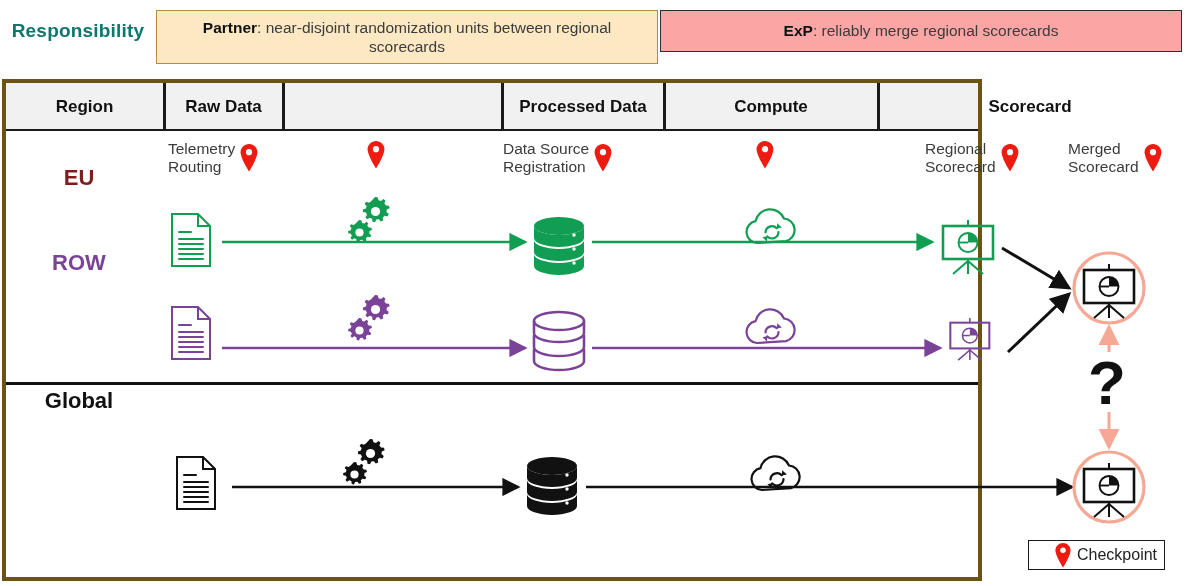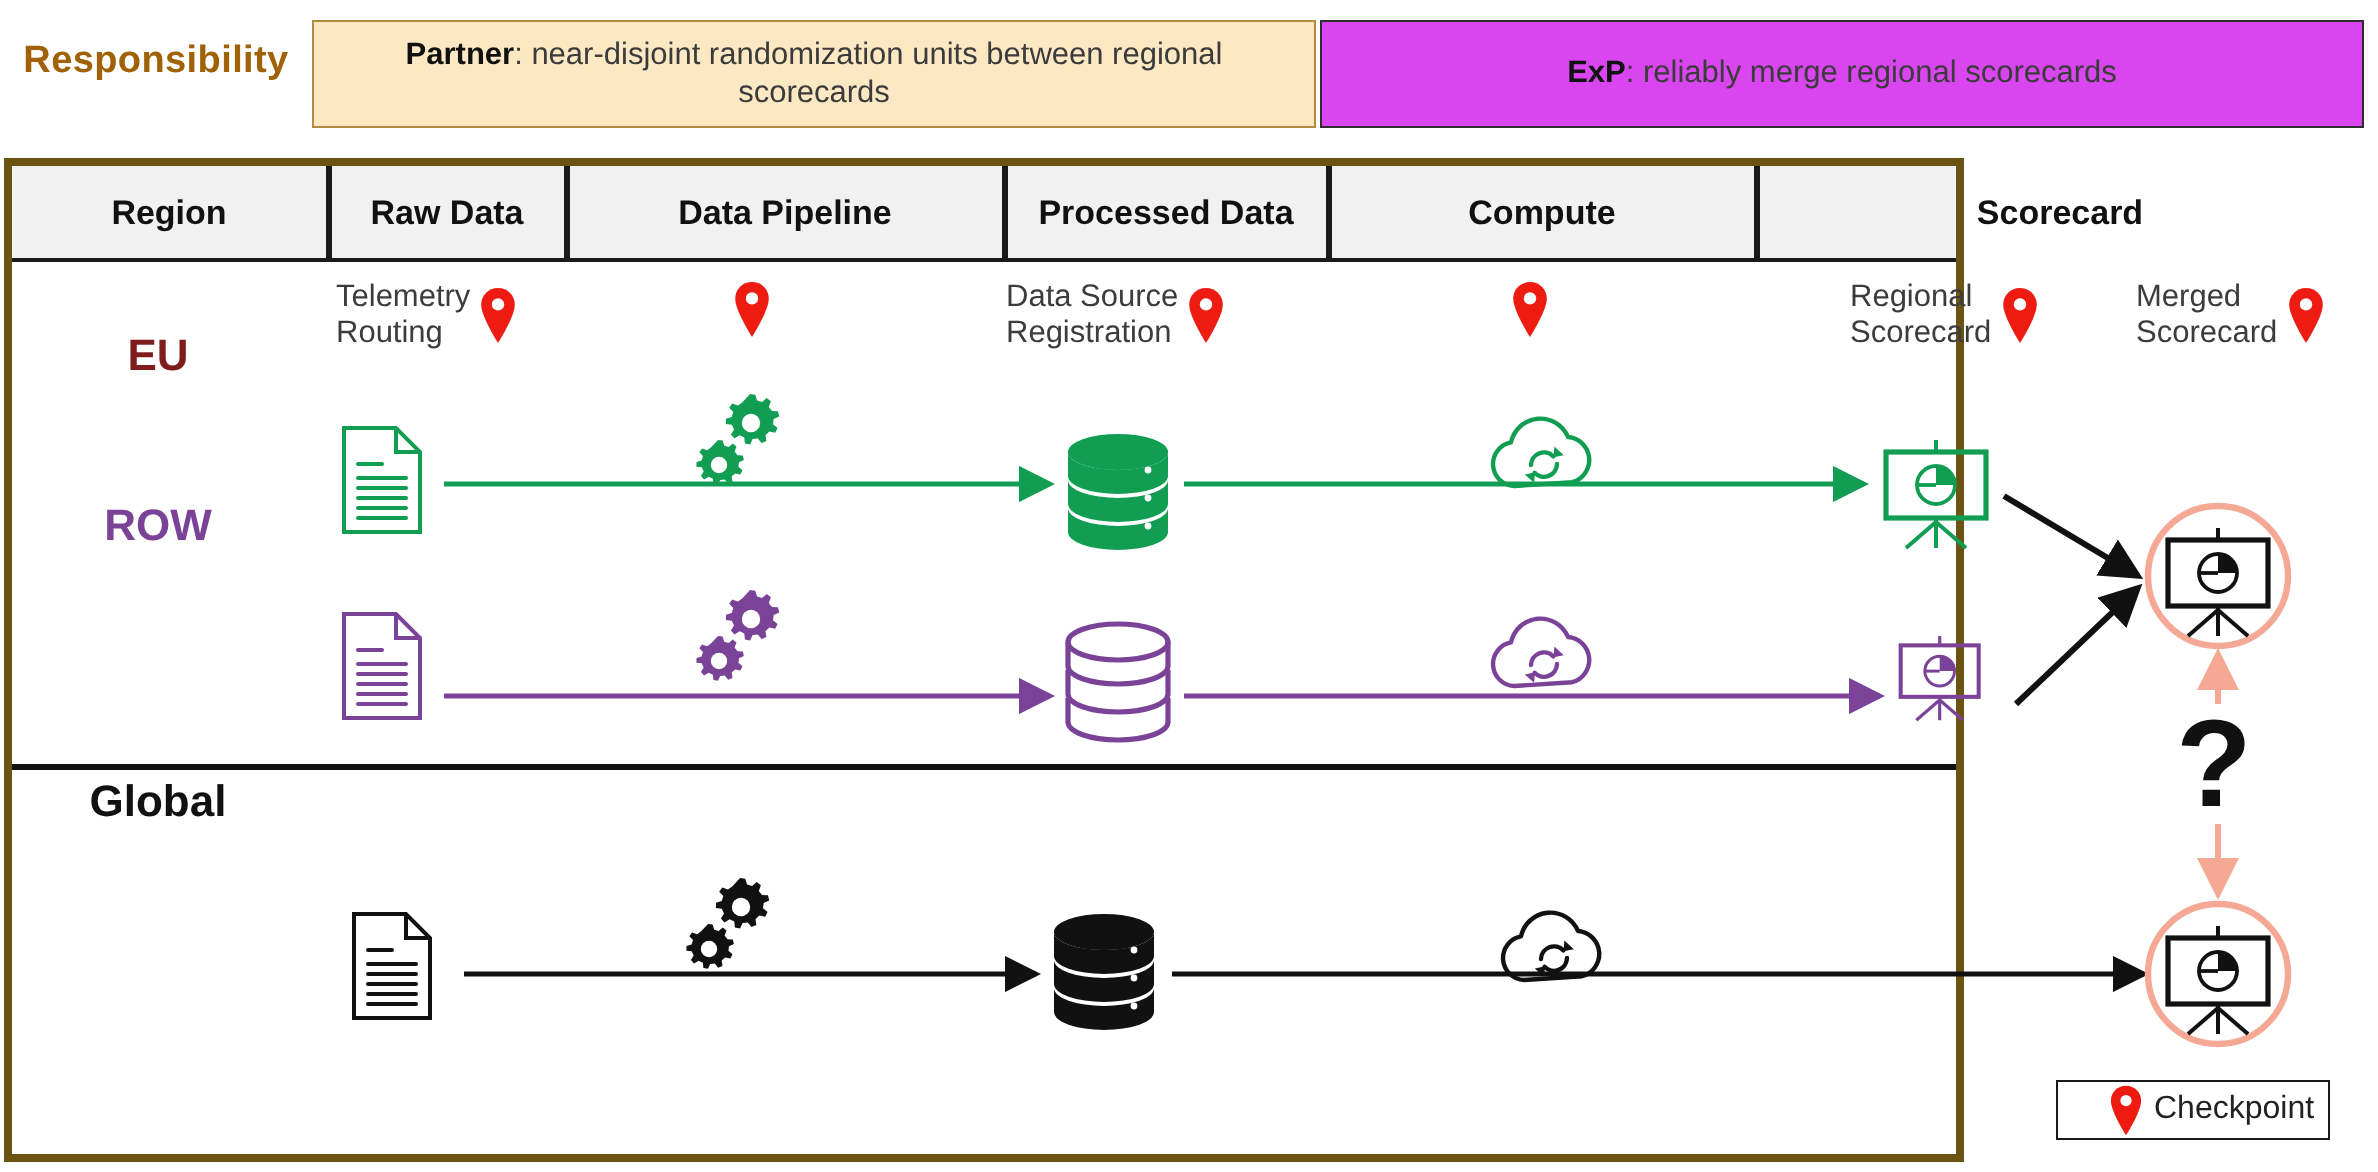--- a/index.html
+++ b/index.html
@@ -2,27 +2,27 @@
 <html><head>
 <meta charset="utf-8">
 <style>
   html,body{margin:0;padding:0;background:#ffffff;}
   body{font-family:"Liberation Sans", sans-serif;}
   #page{position:relative;width:1189px;height:586px;overflow:hidden;background:#fff;}
 
   
   #resp-row{position:absolute;left:0;top:4px;width:1189px;height:64px;}
   #resp-label{position:absolute;left:4px;top:16px;width:148px;text-align:center;
-      font-size:19px;font-weight:bold;color:#a16207;letter-spacing:.2px;}
+      font-size:19px;font-weight:bold;color:#0f766e;letter-spacing:.2px;}
   #resp-partner{position:absolute;left:156px;top:6px;width:502px;height:54px;
       background:#fce8c3;border:1.5px solid #b08b40;box-sizing:border-box;
       display:flex;align-items:center;justify-content:center;text-align:center;
       font-size:15.5px;color:#3b3b3b;line-height:1.25;padding:12px 8px;}
-  #resp-exp{position:absolute;left:660px;top:6px;width:522px;height:54px;
-      background:#d946ef;border:1.5px solid #2e2e2e;box-sizing:border-box;
+  #resp-exp{position:absolute;left:660px;top:6px;width:522px;height:42px;
+      background:#fca5a5;border:1.5px solid #2e2e2e;box-sizing:border-box;
       display:flex;align-items:center;justify-content:center;text-align:center;
       font-size:15.5px;color:#3b3b3b;}
   .b{font-weight:bold;color:#111;}
 
   
   #table{position:absolute;left:2px;top:79px;width:980px;height:502px;
       border:4px solid #6b5411;box-sizing:border-box;background:#fff;}
   #header-band{position:absolute;left:0;top:0;width:100%;height:48px;
       background:#f1f1f1;border-bottom:2.5px solid #1a1a1a;box-sizing:border-box;}
   .hcell{position:absolute;top:0;height:48px;display:flex;align-items:center;
@@ -63,21 +63,20 @@
     </div>
     <div id="resp-exp">
       <span><span class="b">ExP</span><span>: reliably merge regional scorecards</span></span>
     </div>
   </div>
 
   <div id="table">
     <div id="header-band"></div>
     <div class="hcell" style="left:0;width:157px">Region</div>
     <div class="hcell" style="left:159px;width:117px">Raw Data</div>
-    <div class="hcell" style="left:278px;width:217px">Data Pipeline</div>
     <div class="hcell" style="left:497px;width:160px">Processed Data</div>
     <div class="hcell" style="left:659px;width:212px">Compute</div>
     <div class="hcell" style="left:873px;width:302px">Scorecard</div>
 
     <div class="vdiv" style="left:157px"></div>
     <div class="vdiv" style="left:276px"></div>
     <div class="vdiv" style="left:495px"></div>
     <div class="vdiv" style="left:657px"></div>
     <div class="vdiv" style="left:871px"></div>
 

